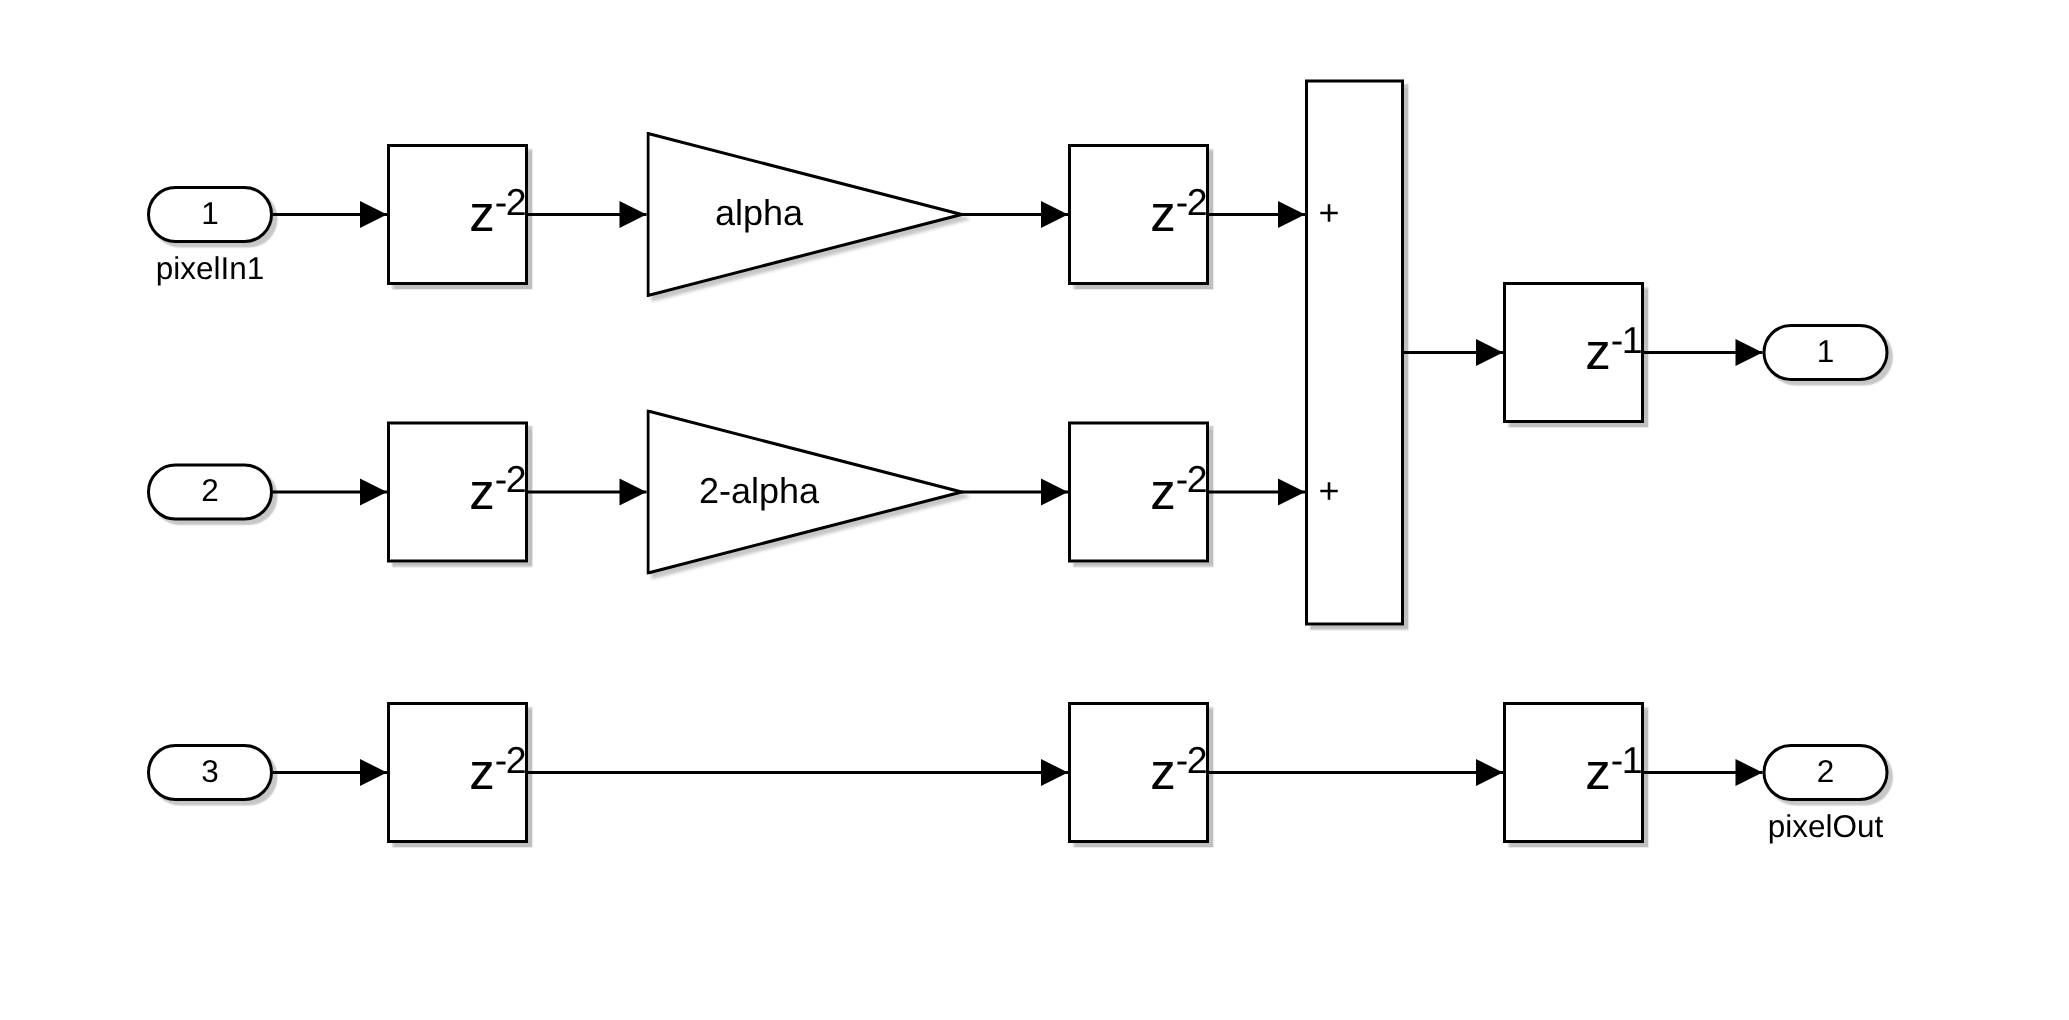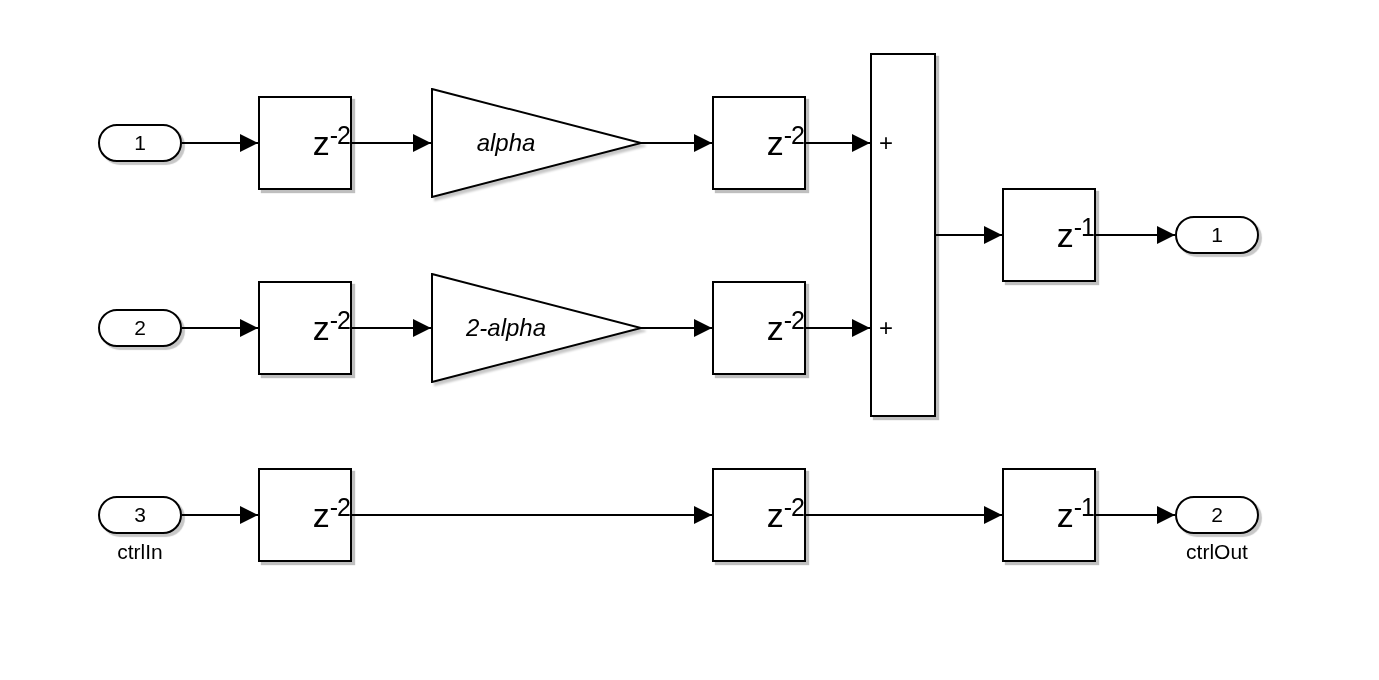--- a/index.html
+++ b/index.html
@@ -21,21 +21,21 @@
     position:absolute; background:#fff; border:2px solid #000;
     box-sizing:border-box; box-shadow:3px 3px 1px rgba(0,0,0,0.25);
   }
   .delay { width:94px; height:94px; display:flex; align-items:center; justify-content:flex-end; }
   .dlabel { font-size:34px; letter-spacing:-1px; white-space:nowrap; }
   .exp { font-size:25px; position:relative; top:-11px; margin-left:1px; }
   
   .sum { width:66px; height:364px; }
   .plus { position:absolute; left:2px; width:24px; text-align:center; font-size:24px; line-height:24px; }
   
-  .gain { position:absolute; width:212px; height:110px;font-style:italic; }
+  .gain { position:absolute; width:212px; height:110px; }
   .gain svg { position:absolute; left:0; top:0; filter:drop-shadow(3px 3px 1px rgba(0,0,0,0.22)); }
   .gain polygon { fill:#ffffff; stroke:#000000; stroke-width:2; }
   .gain-label {
     position:absolute; left:0; top:0; width:150px; height:110px;
     display:flex; align-items:center; justify-content:center; font-size:24px;
   }
   
   .port {
     position:absolute; width:84px; height:38px; background:#fff;
     border:2px solid #000; border-radius:19px; box-sizing:border-box;
@@ -78,29 +78,29 @@
   <div class="wire" style="left:352px;top:514px;width:360px"></div>
   <div class="arrowhead" style="left:694px;top:506px"></div>
   <div class="wire" style="left:806px;top:514px;width:196px"></div>
   <div class="arrowhead" style="left:984px;top:506px"></div>
   <div class="wire" style="left:1096px;top:514px;width:79px"></div>
   <div class="arrowhead" style="left:1157px;top:506px"></div>
 
   <div class="port" style="left:98px;top:124px">
     <span class="pnum">1</span>
   </div>
+  <div class="port-label" style="left:55px;top:168px">pixelIn1</div>
 
   <div class="port" style="left:98px;top:309px">
     <span class="pnum">2</span>
   </div>
 
   <div class="port" style="left:98px;top:496px">
     <span class="pnum">3</span>
   </div>
-  <div class="port-label" style="left:55px;top:540px">ctrlIn</div>
 
   <div class="block delay" style="left:258px;top:96px">
     <span class="dlabel"><span>z</span><span class="exp">-2</span></span>
   </div>
   <div class="block delay" style="left:712px;top:96px">
     <span class="dlabel"><span>z</span><span class="exp">-2</span></span>
   </div>
   <div class="block delay" style="left:1002px;top:188px">
     <span class="dlabel"><span>z</span><span class="exp">-1</span></span>
   </div>
@@ -138,15 +138,15 @@
     <span class="plus" style="top:261px">+</span>
   </div>
 
   <div class="port" style="left:1175px;top:216px">
     <span class="pnum">1</span>
   </div>
 
   <div class="port" style="left:1175px;top:496px">
     <span class="pnum">2</span>
   </div>
-  <div class="port-label" style="left:1132px;top:540px">ctrlOut</div>
+  <div class="port-label" style="left:1132px;top:540px">pixelOut</div>
 
 </div>
 
 </body></html>

